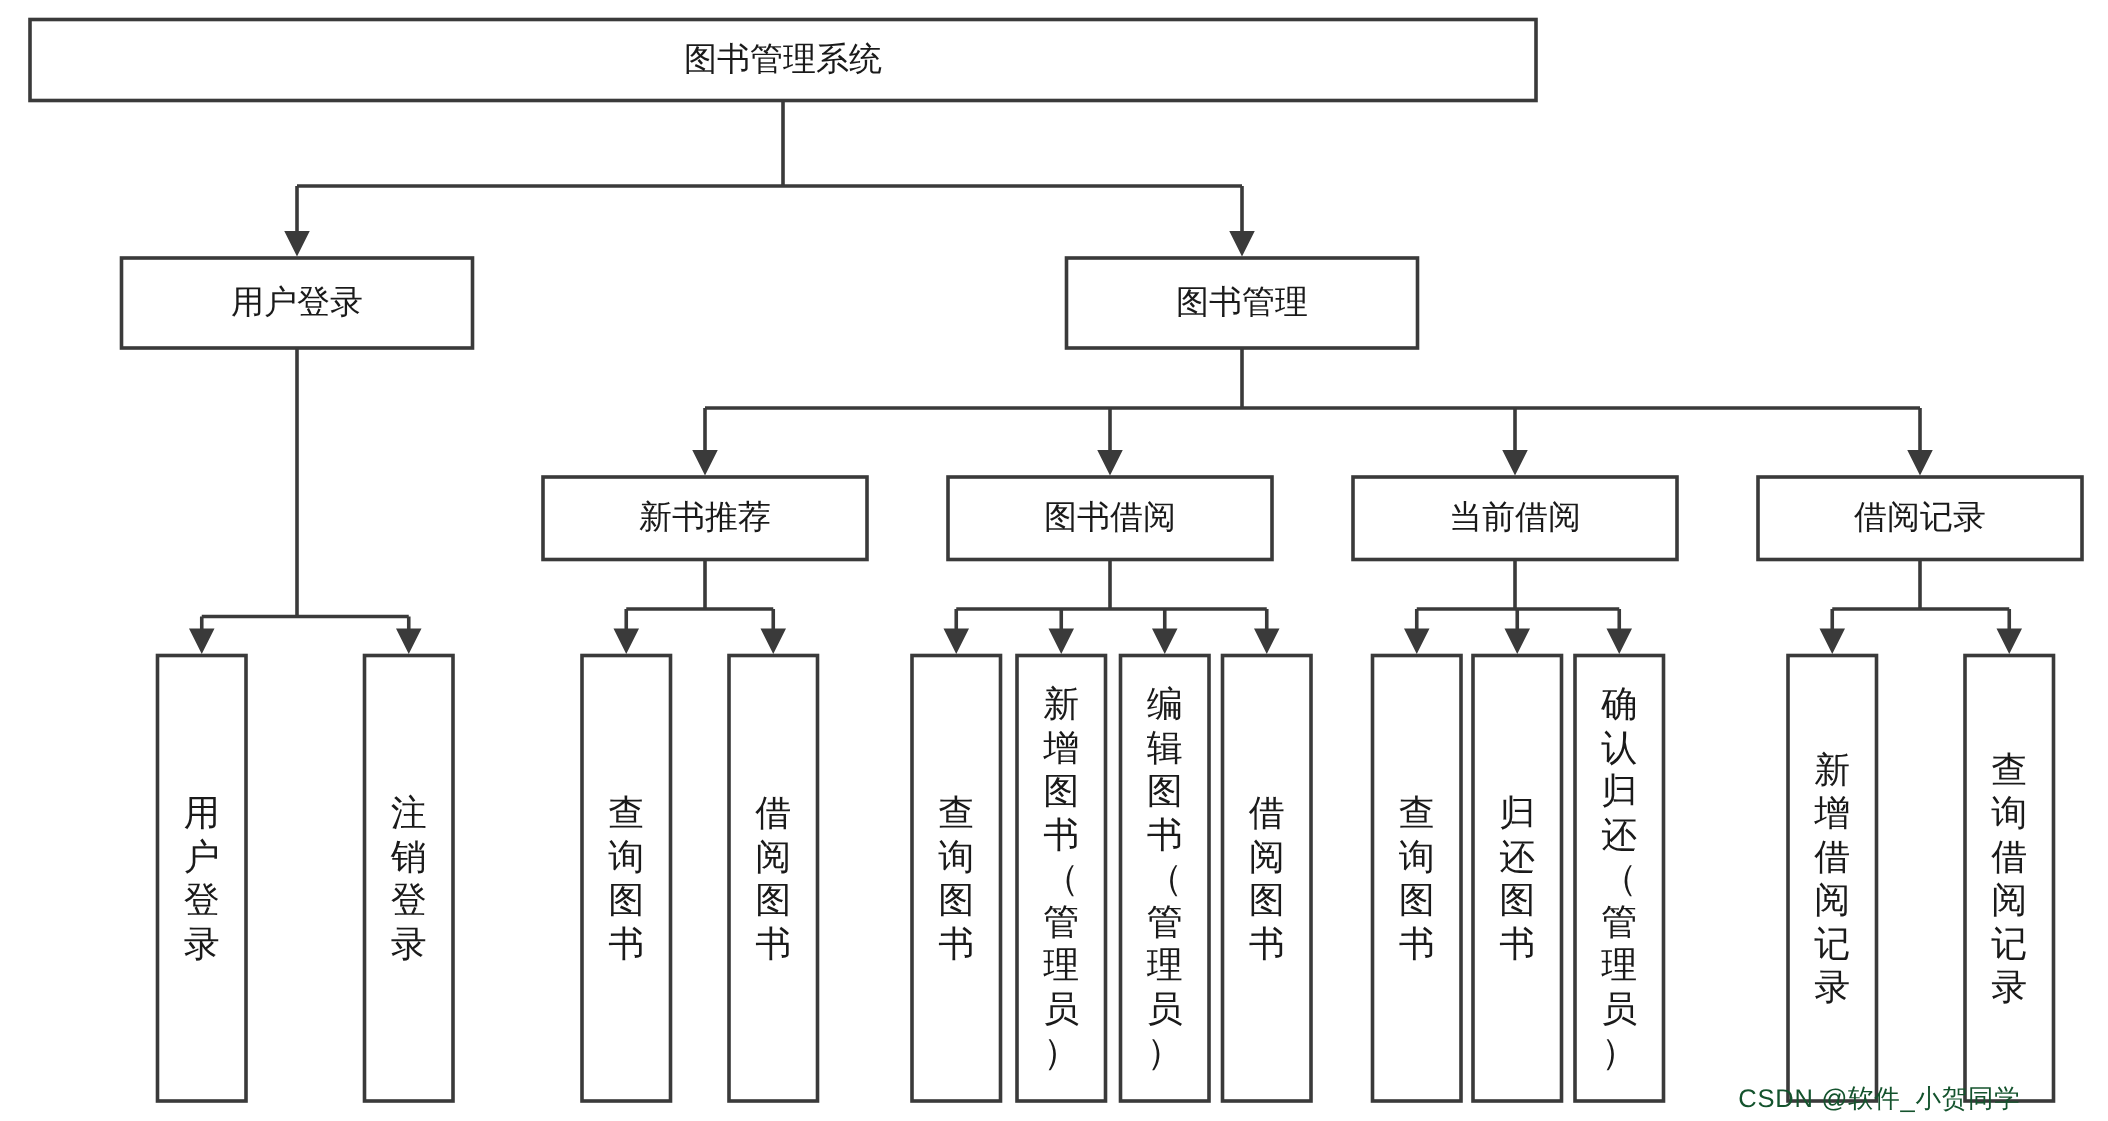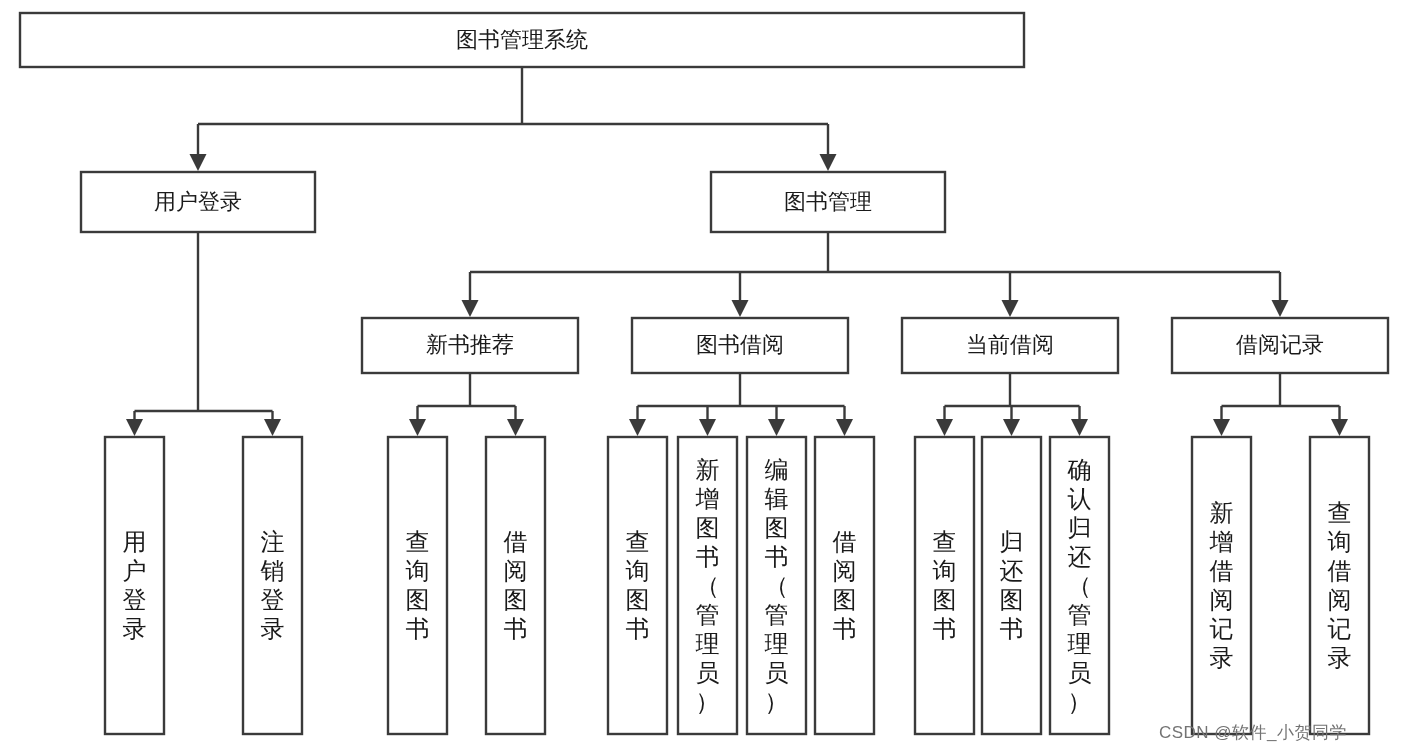--- a/index.html
+++ b/index.html
@@ -48,21 +48,21 @@
   .arrow-head {
     fill: #3a3a3a;
     stroke: none;
   }
   .watermark {
     position: absolute;
     right: 8px;
     bottom: 3px;
     font-family: "Liberation Sans", "DejaVu Sans", sans-serif;
     font-size: 17px;
-    color: #737373;
+    color: #14532d;
     white-space: nowrap;
     letter-spacing: 0.5px;
   }
 </style>
 </head>
 <body>
 
 <div id="diagram-root">
   <svg id="diagram-svg" width="1405" height="747" viewBox="0 0 1405 747" xmlns="http://www.w3.org/2000/svg">
     <g id="edges-layer">

